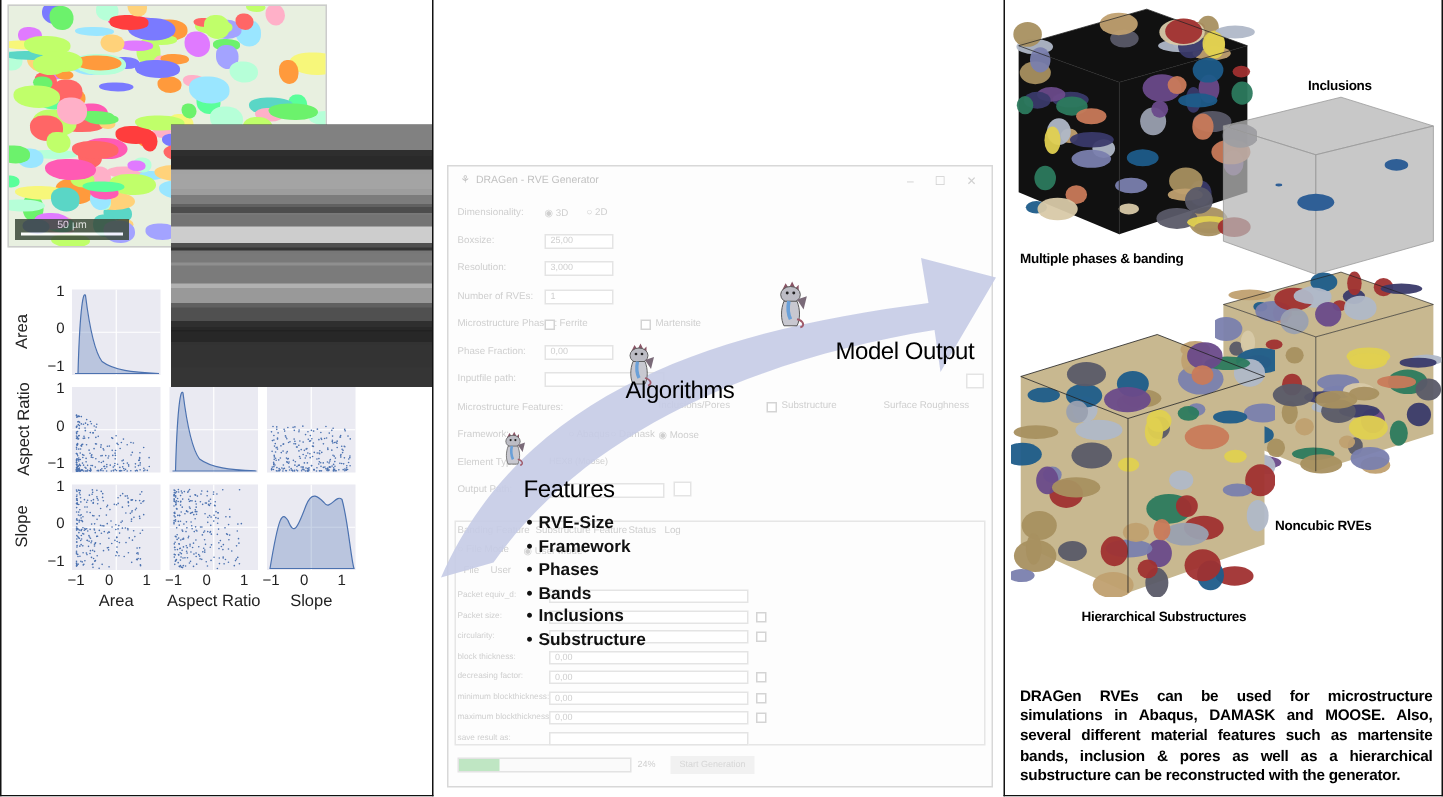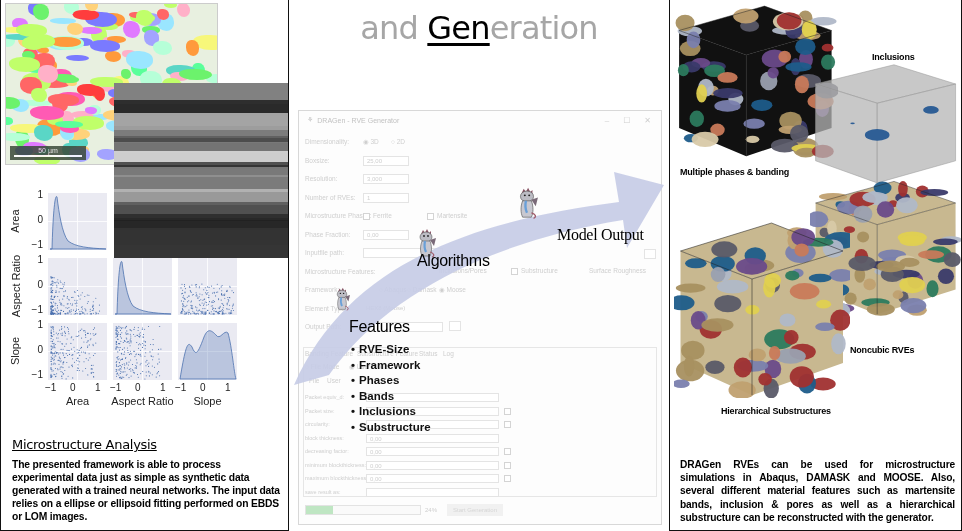--- a/index.html
+++ b/index.html
@@ -1348,27 +1348,24 @@
       <div class="pp-xtick" style="left: 109px; top: 197px;">−1</div>
       <div class="pp-xtick" style="left: 134px; top: 197px;">0</div>
       <div class="pp-xtick" style="left: 159px; top: 197px;">1</div>
       <div class="pp-xlabel" style="left: 102px; width: 79px; top: 210px;">Aspect Ratio</div>
       <div class="pp-xtick" style="left: 174px; top: 197px;">−1</div>
       <div class="pp-xtick" style="left: 199px; top: 197px;">0</div>
       <div class="pp-xtick" style="left: 224px; top: 197px;">1</div>
       <div class="pp-xlabel" style="left: 167px; width: 79px; top: 210px;">Slope</div>
     </div>
 
-  <div class="analysis-title">Microstructure Analysis</div>
-  <div class="analysis-text">The presented framework is able to process experimental data just as simple as synthetic data generated with a trained neural networks. The input data relies on a ellipse or ellipsoid fitting performed on EBDS or LOM images.</div>
 </div>
 
 <div class="panel panel-mid">
   <div class="title">
-    <div id="title-l2"><span>and </span><span class="hl">Gen</span><span>eration</span></div>
   </div>
 
   <div class="gui" id="gui">
     <div class="gui-titlebar">
       <span style="margin-right:4px;">⚘</span>
       <span>DRAGen - RVE Generator</span>
       <div class="ctrls">
         <span>–</span>
         <span>☐</span>
         <span>✕</span>
@@ -1486,21 +1483,21 @@
       <li>RVE-Size</li>
       <li>Framework</li>
       <li>Phases</li>
       <li>Bands</li>
       <li>Inclusions</li>
       <li>Substructure</li>
     </ul>
 
   <div class="heading" style="left:128px; top:252px;">Algorithms</div>
 
-  <div class="heading" style="left:268px; top:226px;font-family:Liberation Serif, serif;">Model Output</div>
+  <div class="heading" style="left:268px; top:226px;">Model Output</div>
 </div>
 
 <div class="panel panel-right">
   <div id="cubes">
       <div class="cube-wrap" style="left: 3px; top: 0px; width: 164.7px; height: 158.6px;"><svg viewBox="0 0 135 130" width="100%" height="100%" preserveAspectRatio="none">
           <polygon points="5,25 75,5 130,25 60,45" fill="#111"></polygon>
           <polygon points="5,25 60,45 60,128 5,105" fill="#111"></polygon>
           <polygon points="60,45 130,25 130,105 60,128" fill="#111"></polygon>
           <ellipse cx="104.4" cy="105.6" rx="6.0" ry="6.9" fill="#3a3a6a" opacity="0.95"></ellipse>
           <ellipse cx="109.0" cy="48.6" rx="5.7" ry="7.7" fill="#6a4a8a" opacity="0.95"></ellipse>

